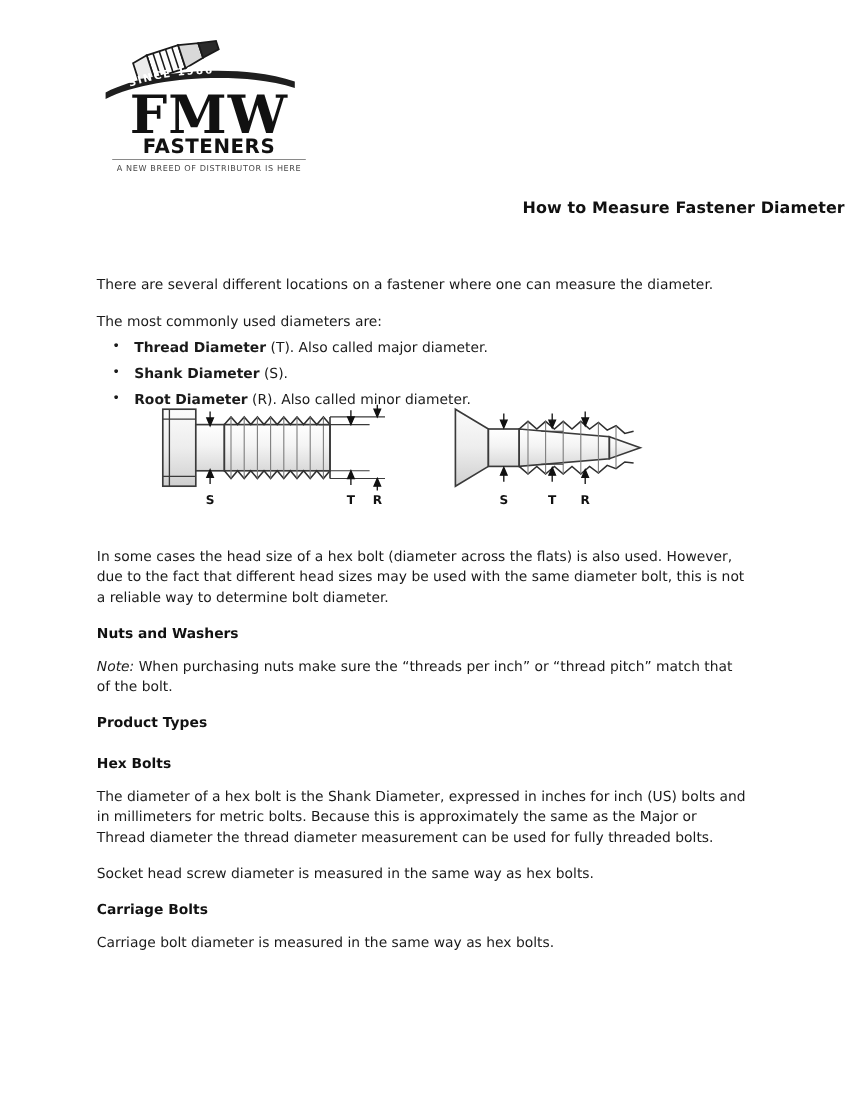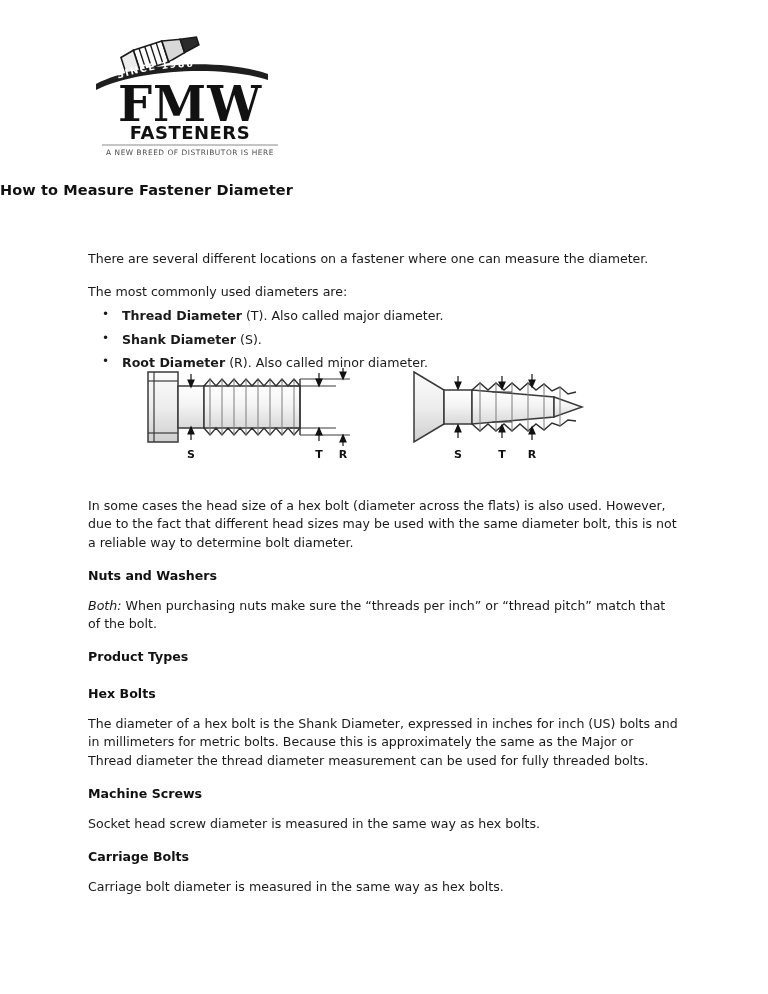--- a/index.html
+++ b/index.html
@@ -29,21 +29,21 @@
     width: 196px;
   }
   .logo-svg { display: block; }
 
   
   .doc-title {
     position: absolute;
     left: 0;
     top: 182px;
     width: 768px;
-    text-align: left;
+    text-align: right;
     font-size: 14.5px;
     font-weight: bold;
     letter-spacing: 0.1px;
     color: #111111;
   }
 
   
   .content {
     position: absolute;
     left: 88px;
@@ -305,30 +305,29 @@
       </li>
     </ul>
 
     <div style="height:104px"></div>
 
     <p class="para">In some cases the head size of a hex bolt (diameter across the flats) is also used. However, due to the fact that different head sizes may be used with the same diameter bolt, this is not a reliable way to determine bolt diameter.</p>
 
     <h2 class="section">Nuts and Washers</h2>
 
     <p class="para">
-      <span class="it">Both:</span><span>  When purchasing nuts make sure the “threads per inch” or “thread pitch” match that of the bolt.</span>
+      <span class="it">Note:</span><span>  When purchasing nuts make sure the “threads per inch” or “thread pitch” match that of the bolt.</span>
     </p>
 
     <h2 class="section">Product Types</h2>
     <div class="sec-gap"></div>
 
     <h2 class="section">Hex Bolts</h2>
     <p class="para">The diameter of a hex bolt is the Shank Diameter, expressed in inches for inch (US) bolts and in millimeters for metric bolts. Because this is approximately the same as the Major or Thread diameter the thread diameter measurement can be used for fully threaded bolts.</p>
 
-    <h2 class="section">Machine Screws</h2>
 
     <p class="para">Socket head screw diameter is measured in the same way as hex bolts.</p>
 
     <h2 class="section">Carriage Bolts</h2>
     <p class="para">Carriage bolt diameter is measured in the same way as hex bolts.</p>
 
   </div>
 </div>
 
 </body></html>

